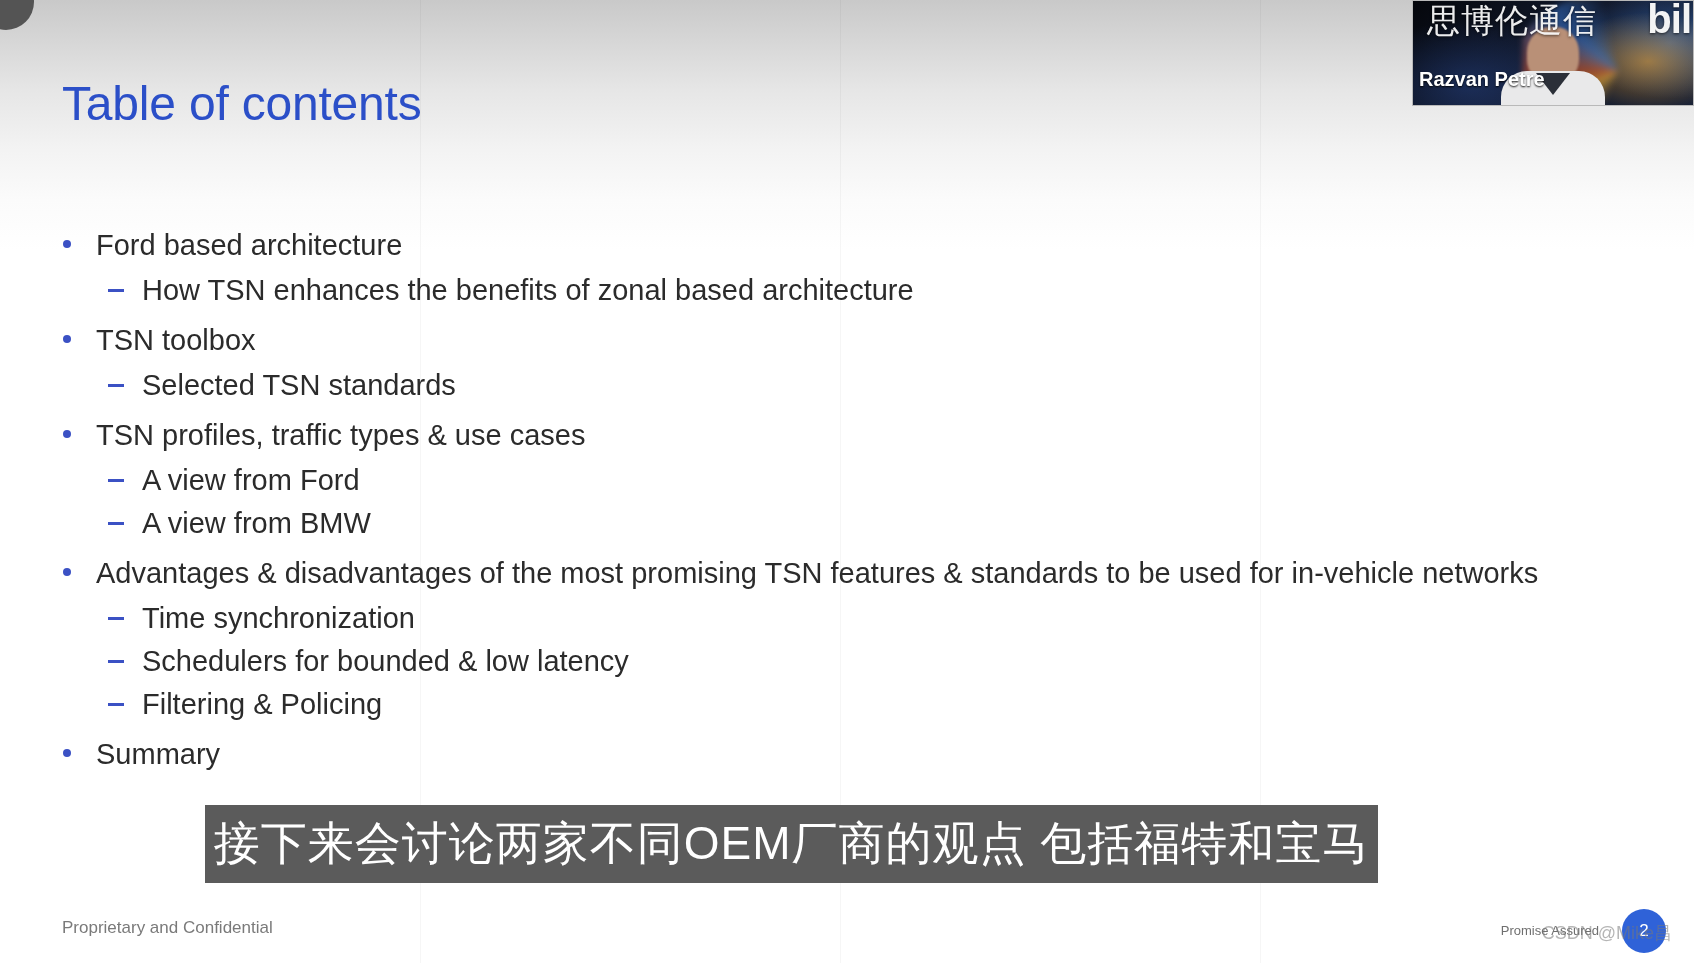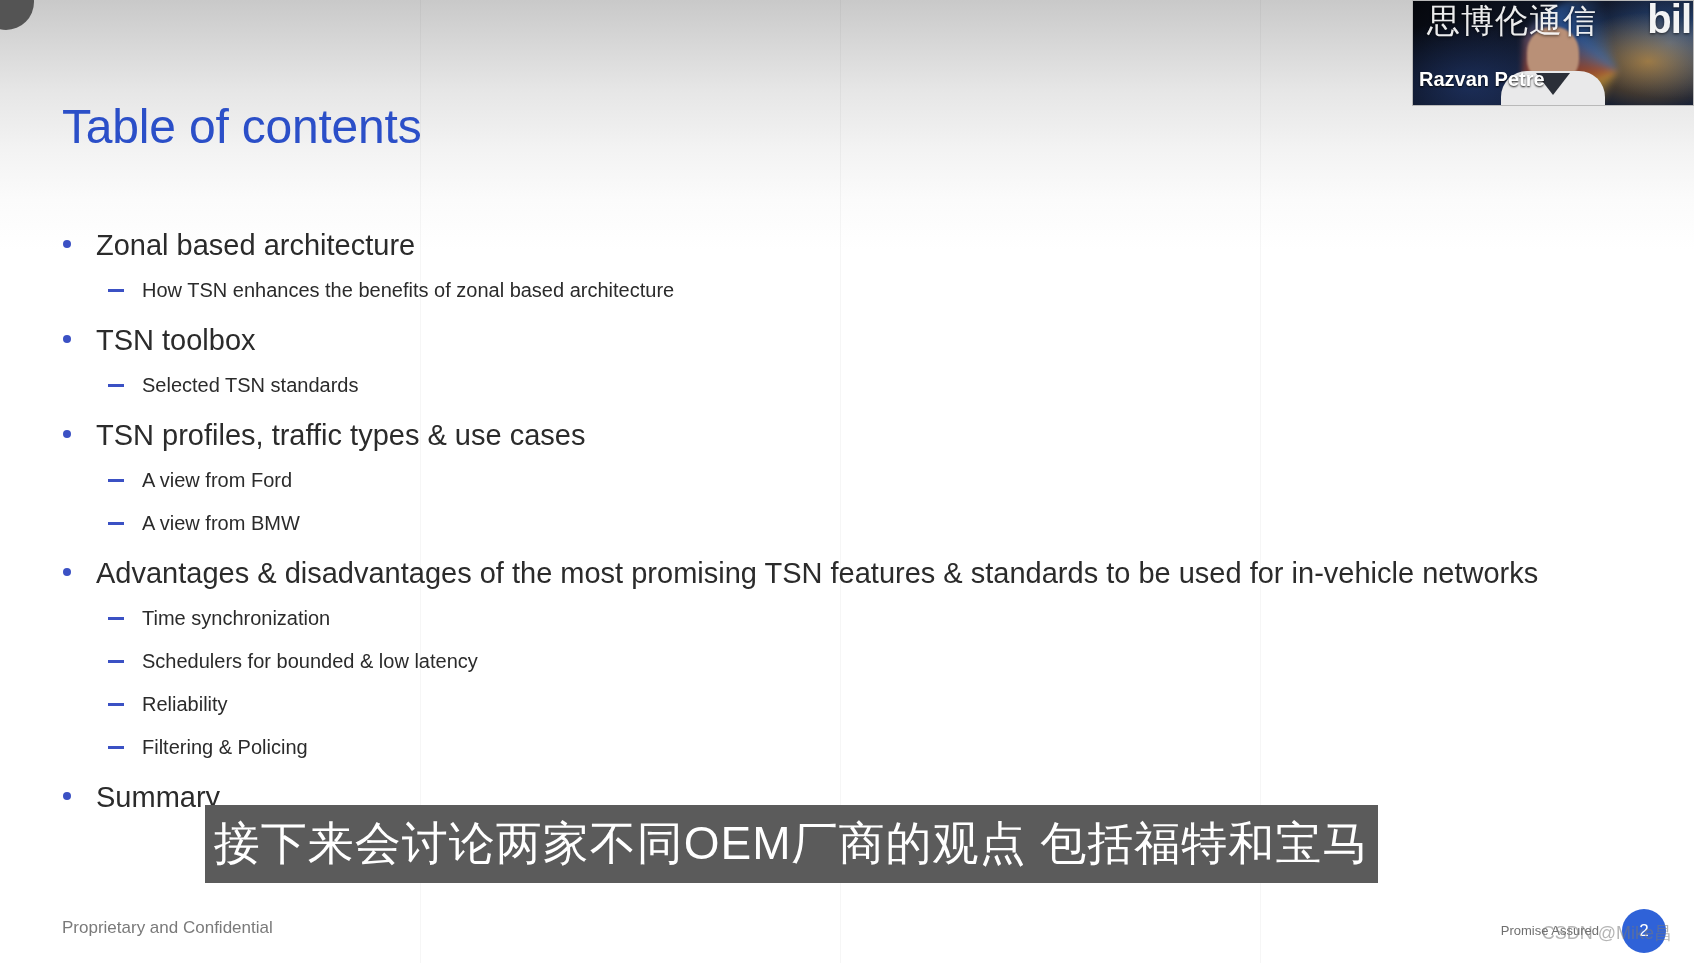--- a/index.html
+++ b/index.html
@@ -46,21 +46,21 @@
     width: 56px;
     height: 56px;
     border-radius: 50%;
     background: #545454;
   }
 
   
   #slide-title {
     position: absolute;
     left: 62px;
-    top: 99px;
+    top: 76px;
     font-size: 48px;
     color: #2b4fc8;
     letter-spacing: -0.2px;
     white-space: nowrap;
   }
 
   
   #toc {
     position: absolute;
     left: 58px;
@@ -82,21 +82,21 @@
     width: 8px;
     height: 8px;
     border-radius: 50%;
     background: #3b51c4;
   }
   .lvl2 {
     position: relative;
     padding-left: 84px;
     margin-top: 13px;
     margin-bottom: 7px;
-    font-size: 20px;
+    font-size: 29px;
     line-height: 30px;
     color: #2b2b2b;
   }
   .lvl2 > .marker {
     position: absolute;
     left: 50px;
     top: 14px;
     width: 16px;
     height: 3px;
     background: #3b51c4;
@@ -288,21 +288,21 @@
 
   <div id="corner-dot"></div>
 
   <div id="slide-title">Table of contents</div>
 
   <div id="toc">
 
     <div class="group">
       <div class="lvl1">
         <span class="marker"></span>
-        <span>Zonal based architecture</span>
+        <span>Ford based architecture</span>
       </div>
       <div class="lvl2">
         <span class="marker"></span>
         <span>How TSN enhances the benefits of zonal based architecture</span>
       </div>
     </div>
 
     <div class="group">
       <div class="lvl1">
         <span class="marker"></span>
@@ -334,24 +334,20 @@
         <span class="marker"></span>
         <span>Advantages &amp; disadvantages of the most promising TSN features &amp; standards to be used for in-vehicle networks</span>
       </div>
       <div class="lvl2">
         <span class="marker"></span>
         <span>Time synchronization</span>
       </div>
       <div class="lvl2">
         <span class="marker"></span>
         <span>Schedulers for bounded &amp; low latency</span>
-      </div>
-      <div class="lvl2">
-        <span class="marker"></span>
-        <span>Reliability</span>
       </div>
       <div class="lvl2">
         <span class="marker"></span>
         <span>Filtering &amp; Policing</span>
       </div>
     </div>
 
     <div class="group">
       <div class="lvl1">
         <span class="marker"></span>

